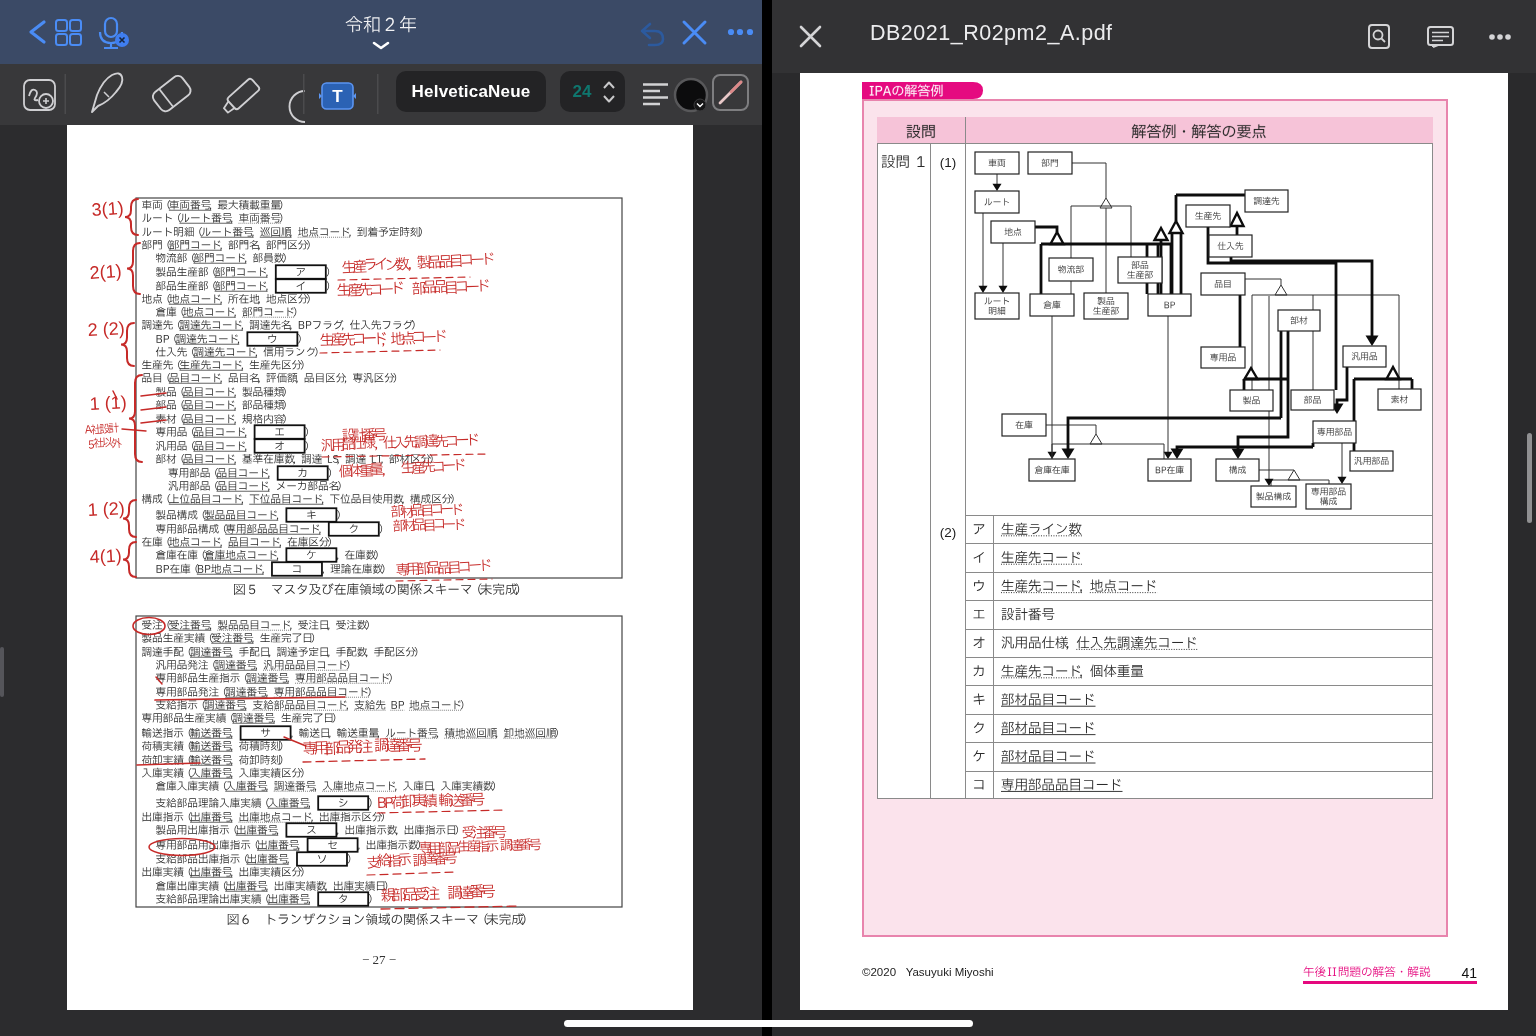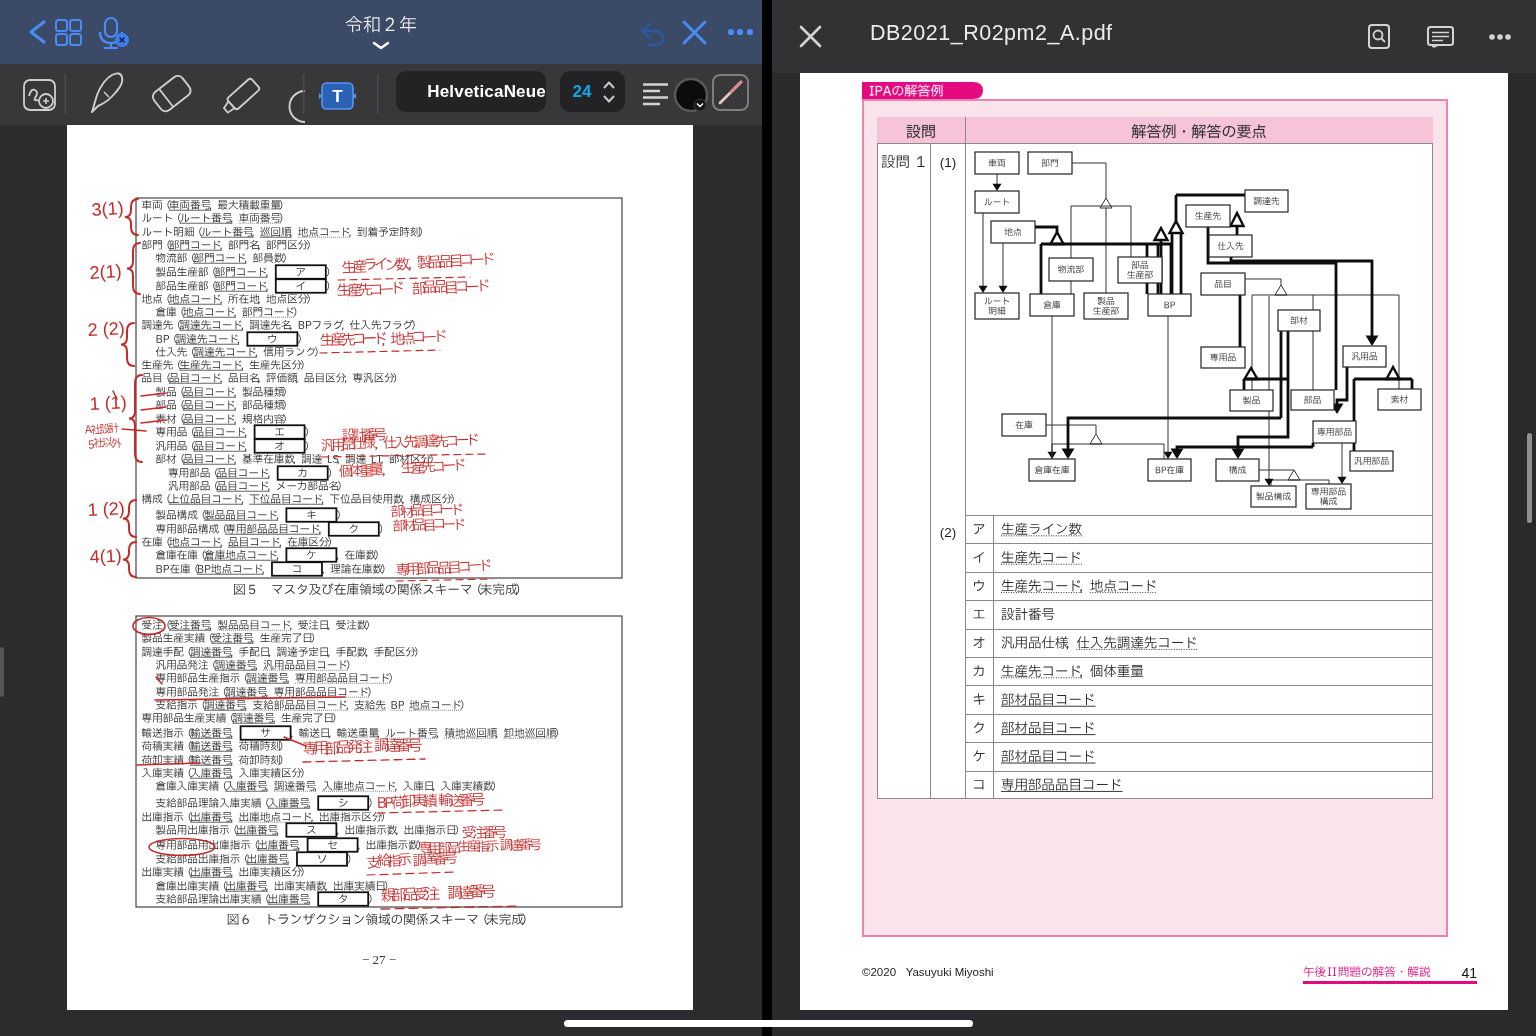--- a/index.html
+++ b/index.html
@@ -4,22 +4,22 @@
 body{width:1536px;height:1036px;position:relative;background:#000;font-family:"Liberation Sans",sans-serif;overflow:hidden}
 .abs{position:absolute}
 </style></head><body>
 
 <div class="abs" style="left:0;top:0;width:762px;height:1036px;background:#2c2c2e"></div>
 <div class="abs" style="left:0;top:0;width:762px;height:64px;background:#3b4a66"></div>
 <div class="abs" style="left:0;top:64px;width:762px;height:61px;background:#38383a"></div>
 <div class="abs" style="left:67px;top:125px;width:626px;height:885px;background:#fff"></div>
 <div class="abs" style="left:396px;top:71px;width:150px;height:41px;background:#232325;border-radius:10px"></div>
 <div class="abs" style="left:560px;top:71px;width:65px;height:41px;background:#232325;border-radius:10px"></div>
-<div class="abs" style="left:396px;top:71px;width:150px;height:41px;border-radius:10px;color:#fff;font-weight:bold;font-size:17px;line-height:41px;text-align:right;letter-spacing:0.2px">HelveticaNeue</div>
-<div class="abs" style="left:560px;top:71px;width:44px;height:41px;color:#0ea5e9;font-weight:bold;font-size:17px;line-height:41px;text-align:center">24</div>
+<div class="abs" style="left:396px;top:71px;width:150px;height:41px;border-radius:10px;color:#fff;font-weight:bold;font-size:17px;line-height:41px;text-align:center;letter-spacing:0.2px">HelveticaNeue</div>
+<div class="abs" style="left:560px;top:71px;width:44px;height:41px;color:#0f766e;font-weight:bold;font-size:17px;line-height:41px;text-align:center">24</div>
 <div class="abs" style="left:762px;top:0;width:10px;height:1036px;background:#000"></div>
 <div class="abs" style="left:772px;top:0;width:764px;height:1036px;background:#2a2a2c"></div>
 <div class="abs" style="left:772px;top:0;width:764px;height:73px;background:#323234"></div>
 <div class="abs" style="left:800px;top:73px;width:708px;height:937px;background:#fff"></div>
 <div class="abs" style="left:862px;top:99px;width:586px;height:838px;background:#fbe3ec;border:2px solid #e884ad"></div>
 <div class="abs" style="left:877px;top:117px;width:556px;height:682px;background:#fff;border:1px solid #8a8a8a"></div>
 <div class="abs" style="left:877px;top:117px;width:556px;height:27px;background:#f6c3d8;border-bottom:1px solid #8a8a8a"></div>
 <div class="abs" style="left:930px;top:144px;width:1px;height:655px;background:#8a8a8a"></div>
 <div class="abs" style="left:965px;top:117px;width:1px;height:682px;background:#8a8a8a"></div>
 <div class="abs" style="left:993px;top:515px;width:1px;height:284px;background:#8a8a8a"></div>

